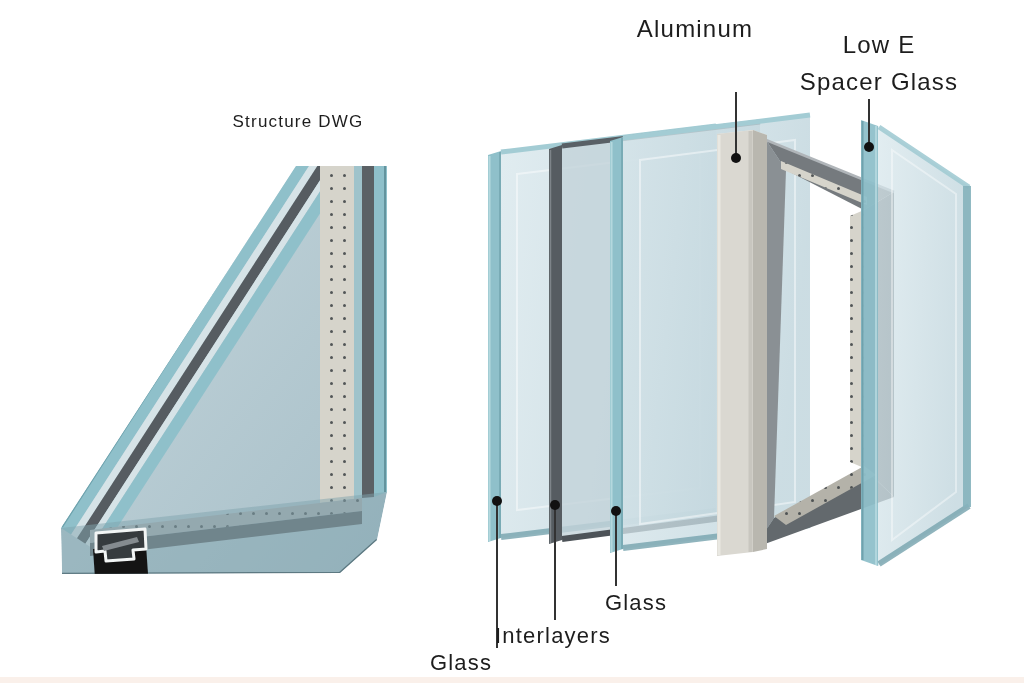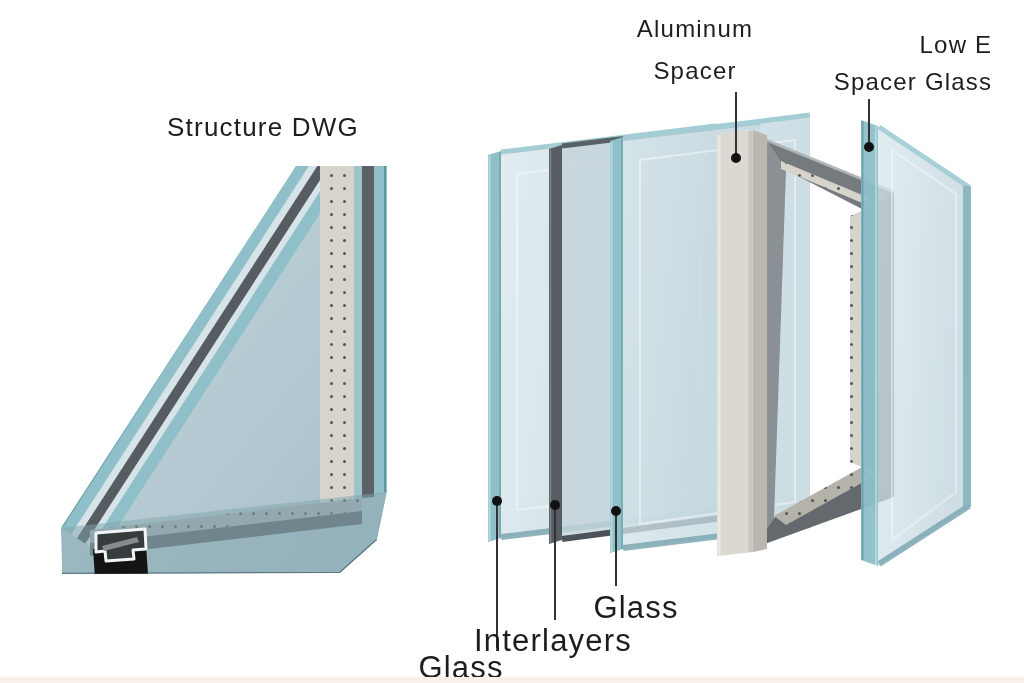--- a/index.html
+++ b/index.html
@@ -14,23 +14,23 @@
     position:relative; width:1024px; height:683px; overflow:hidden;
     background:var(--c-background);
     font-family:"Liberation Sans", sans-serif;
   }
   .diagram-svg{position:absolute; left:0; top:0;}
   .lbl{
     position:absolute; transform:translateX(-50%);
     white-space:nowrap; text-align:center;
     color:var(--c-text); letter-spacing:1.2px; font-weight:400;
   }
-  .lbl-title{font-size:26px;}
+  .lbl-title{font-size:17px;margin-left:35px;}
   .lbl-top{font-size:24px;}
-  .lbl-bottom{font-size:31px;}
+  .lbl-bottom{font-size:22px;}
   .lines-tall div{line-height:42px;}
   .lines-mid div{line-height:37px;}
   .footer-strip{
     position:absolute; left:0; right:0; bottom:0; height:6px;
     background:var(--c-footer);
   }
 </style>
 </head>
 <body>
 
@@ -161,24 +161,23 @@
         <circle cx="555" cy="505" r="5"></circle>
         <circle cx="616" cy="511" r="5"></circle>
       </g>
     </g>
   </svg>
 
   <div class="lbl lbl-title" style="left:263px; top:112px;">Structure DWG</div>
 
   <div class="lbl lbl-top lines-tall" style="left:695px; top:8px;">
     <div>Aluminum</div>
-    <div>Spacer</div>
   </div>
 
-  <div class="lbl lbl-top lines-mid" style="left:913px; top:26px;text-align:right;">
+  <div class="lbl lbl-top lines-mid" style="left:879px; top:26px;">
     <div>Low E</div>
     <div>Spacer Glass</div>
   </div>
 
   <div class="lbl lbl-bottom" style="left:461px; top:650px;">Glass</div>
 
   <div class="lbl lbl-bottom" style="left:553px; top:623px;">Interlayers</div>
 
   <div class="lbl lbl-bottom" style="left:636px; top:590px;">Glass</div>
 

